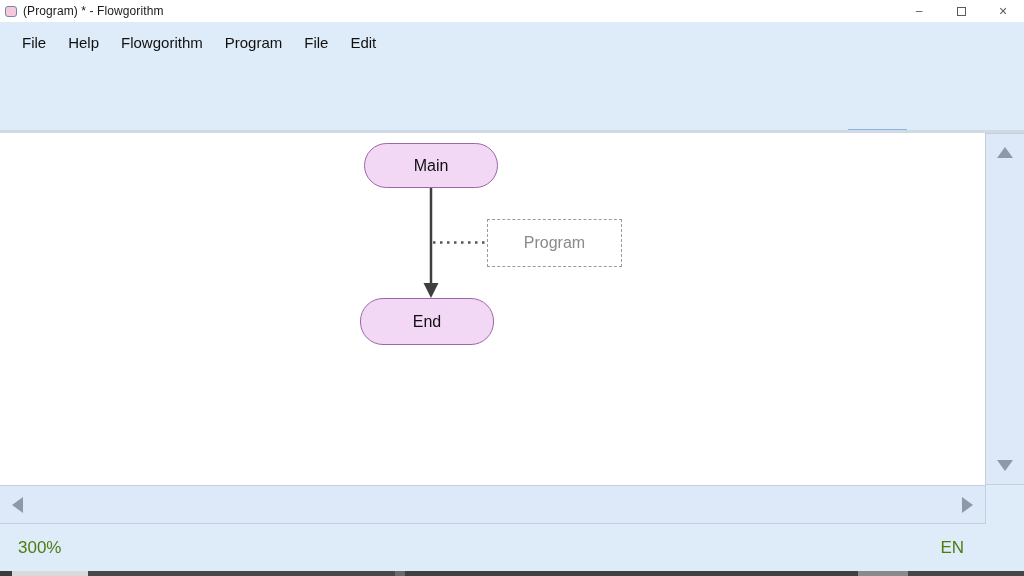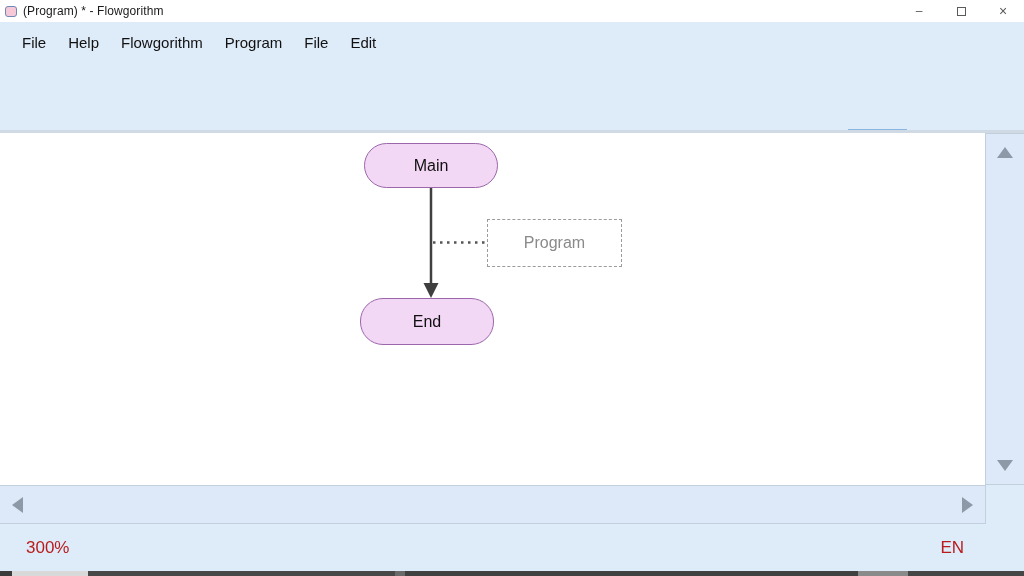--- a/index.html
+++ b/index.html
@@ -113,21 +113,21 @@
   .arr { width:0; height:0; }
   .arr-up    { border-left:8px solid transparent; border-right:8px solid transparent; border-bottom:11px solid #8d99a7; }
   .arr-down  { border-left:8px solid transparent; border-right:8px solid transparent; border-top:11px solid #8d99a7; }
   .arr-left  { border-top:8px solid transparent; border-bottom:8px solid transparent; border-right:11px solid #8d99a7; }
   .arr-right { border-top:8px solid transparent; border-bottom:8px solid transparent; border-left:11px solid #8d99a7; }
 
   
   .statusbar {
     position:absolute; left:0; top:524px; width:1024px; height:47px;
     background:#deebf9; display:flex; align-items:center; justify-content:space-between;
-    padding:0 18px 0 26px; font-size:17px; color:#b91c1c;
+    padding:0 18px 0 18px; font-size:17px; color:#4d7c0f;
   }
   .status-right { margin-right:42px;margin-left:20px; }
 
   
   .bottom-strip { position:absolute; left:0; top:571px; width:1024px; height:5px; display:flex; }
   .bottom-strip div { height:5px; }
 </style>
 </head>
 <body>
 

